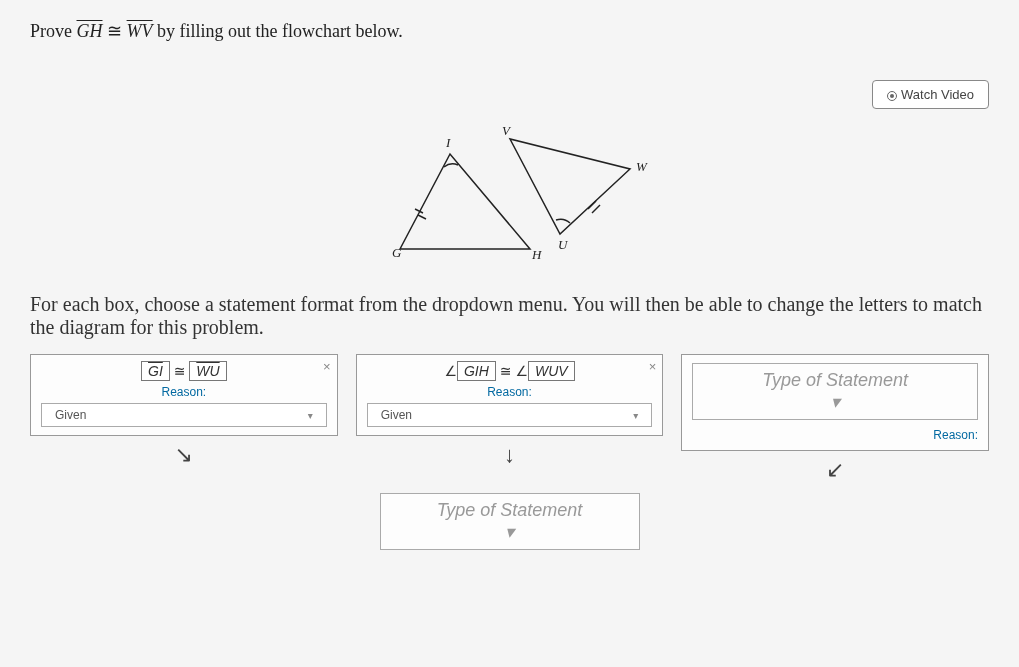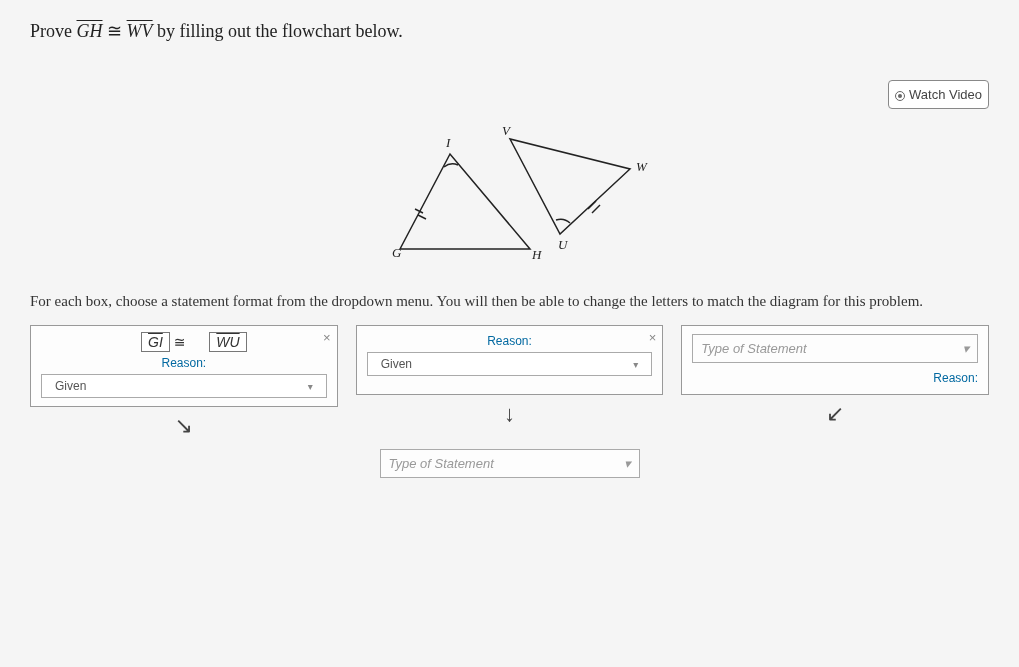--- a/index.html
+++ b/index.html
@@ -21,21 +21,21 @@
     font-size: 18px;
     color: #222;
   }
   .overline {
     text-decoration: overline;
     font-style: italic;
   }
   .watch-btn {
     border: 1px solid #888;
     border-radius: 4px;
-    padding: 6px 6px;
+    padding: 6px 14px;
     font-size: 13px;
     color: #444;
     background: #fff;
     cursor: pointer;
     font-family: Arial, sans-serif;
     margin-top: 60px;
   }
   .watch-btn .dot {
     display:inline-block;
     width:10px;height:10px;
@@ -45,21 +45,21 @@
     position:relative;
   }
   .watch-btn .dot::after{
     content:'';position:absolute;left:2px;top:2px;width:4px;height:4px;background:#666;border-radius:50%;
   }
   .diagram {
     text-align: center;
     margin: 10px 0 20px 0;
   }
   .instructions {
-    font-size: 15px;
+    font-size: 20px;
     color: #333;
     margin: 10px 0 15px 0;
   }
   .flowchart {
     display: flex;
     gap: 18px;
     align-items: flex-start;
   }
   .proof-box {
     border: 1px solid #999;
@@ -75,21 +75,21 @@
     font-size: 14px;
     margin-bottom: 6px;
     position: relative;
   }
   .seg-box {
     border: 1px solid #777;
     padding: 1px 6px;
     font-style: italic;
     background:#fff;
   }
-  .seg-box.ov { text-decoration: overline; margin-left: 20px; }
+  .seg-box.ov { text-decoration: overline; }
   .close-x {
     position: absolute;
     right: 6px;
     top: 4px;
     font-size: 13px;
     color: #888;
     cursor: pointer;
     font-family: Arial,sans-serif;
   }
   .reason-label {
@@ -106,27 +106,28 @@
     justify-content: space-between;
     align-items:center;
     margin-top: 4px;
     background:#fff;
     cursor:pointer;
   }
   .reason-select .chev { font-size:10px;color:#888; }
   .placeholder-box {
     border: 1px solid #aaa;
     color: #999;
-    font-size: 13px;
+    font-size: 18px;
     padding: 6px 8px;
     background: #fdfdfd;
     font-style: italic;
     font-family: Arial,sans-serif;
     display:flex;justify-content:space-between;align-items:center;
     cursor:pointer;
+    flex-direction:column;
   }
   .arrows {
     text-align:center;
     font-size: 22px;
     color:#444;
     margin: 6px 0;
   }
   .row2 {
     display:flex;
     justify-content:center;
@@ -187,20 +188,25 @@
         <span>Given</span>
         <span class="chev">▾</span>
       </div>
     </div>
     <div class="arrows">↘</div>
   </div>
 
   <div class="col">
     <div class="proof-box">
       <span class="close-x">×</span>
+      <div class="statement-row">
+        <span>∠</span><span class="seg-box">GIH</span>
+        <span>≅</span>
+        <span>∠</span><span class="seg-box">WUV</span>
+      </div>
       <div class="reason-label">Reason:</div>
       <div class="reason-select">
         <span>Given</span>
         <span class="chev">▾</span>
       </div>
     </div>
     <div class="arrows">↓</div>
   </div>
 
   <div class="col">

